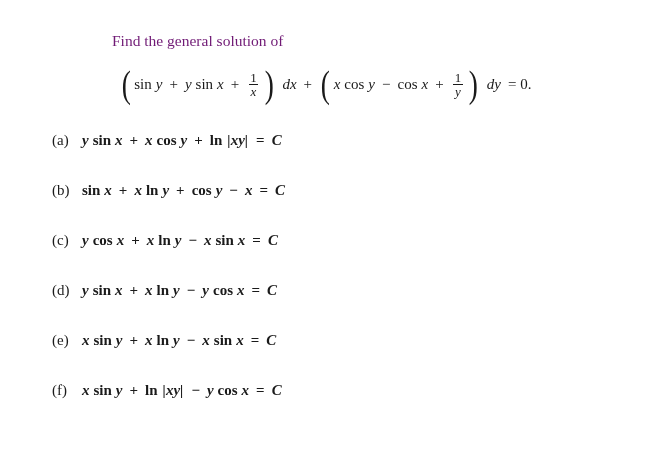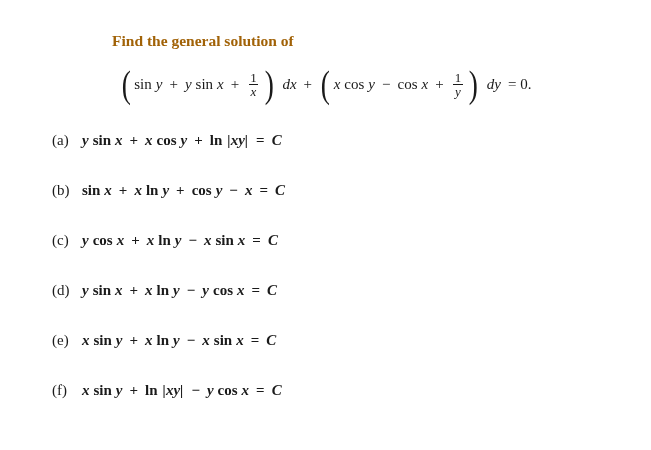--- a/index.html
+++ b/index.html
@@ -18,23 +18,22 @@
     position: relative;
     width: 651px;
     height: 450px;
   }
   .prompt {
     position: absolute;
     left: 112px;
     top: 32px;
     font-size: 15.5px;
     font-family: "Liberation Serif", serif;
-    color: #a16207;
+    color: #701a75;
     white-space: nowrap;
-    font-weight: bold;
   }
   .equation {
     position: absolute;
     left: 0;
     right: 0;
     top: 68px;
     text-align: center;
     font-size: 15px;
     color: #1a1a1a;
   }

